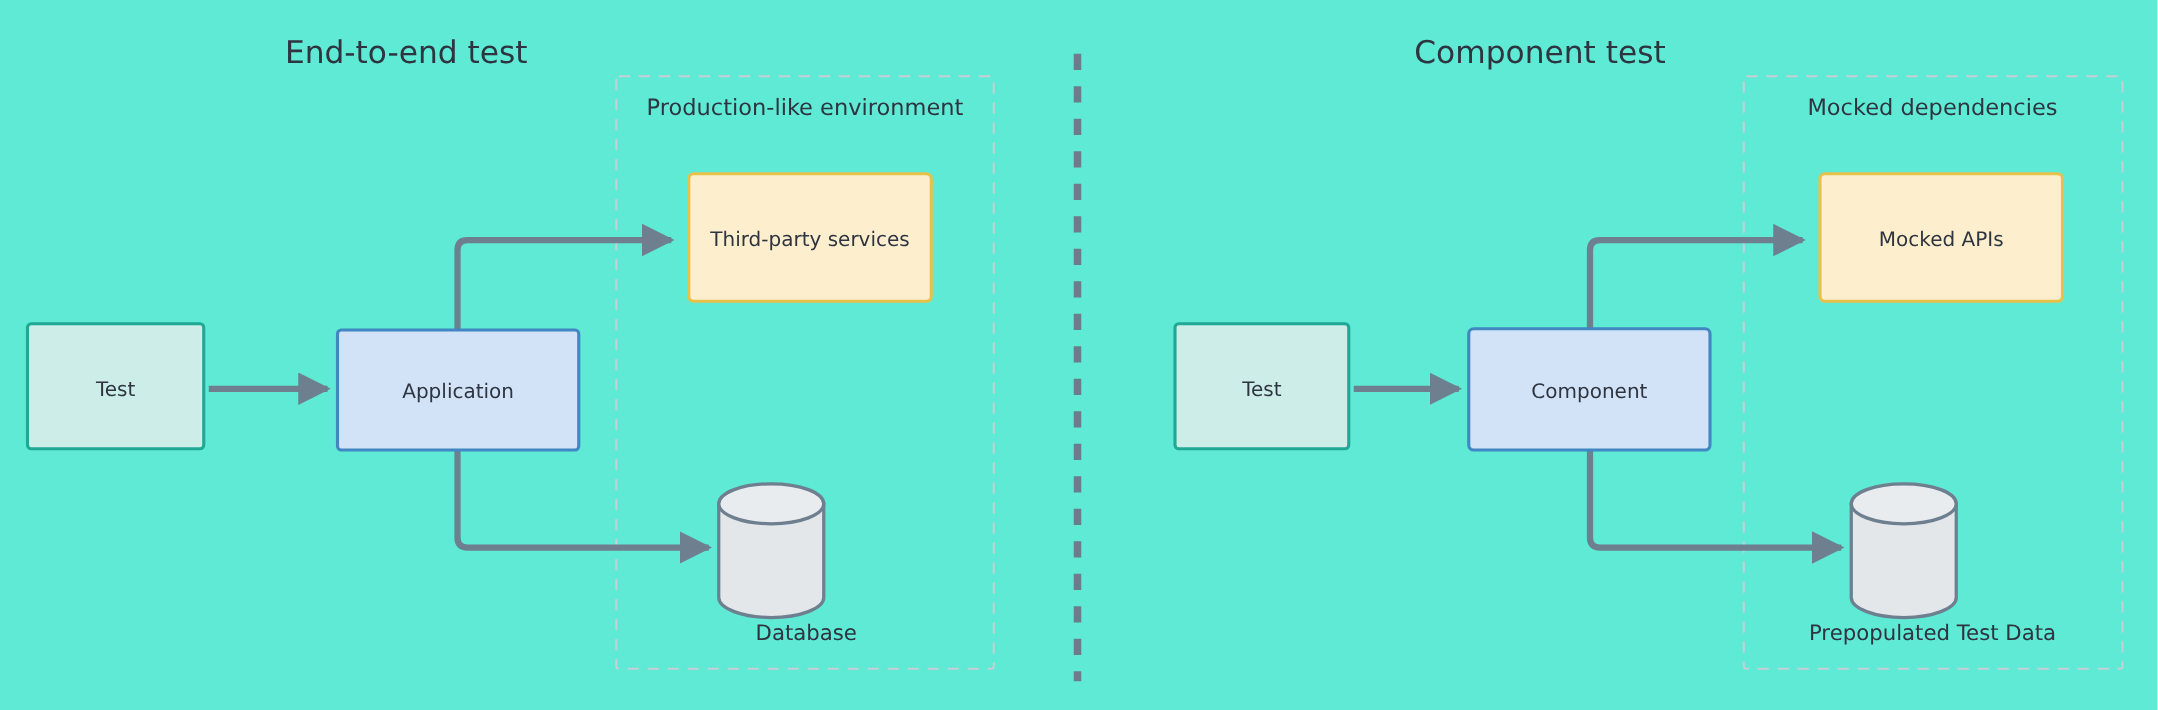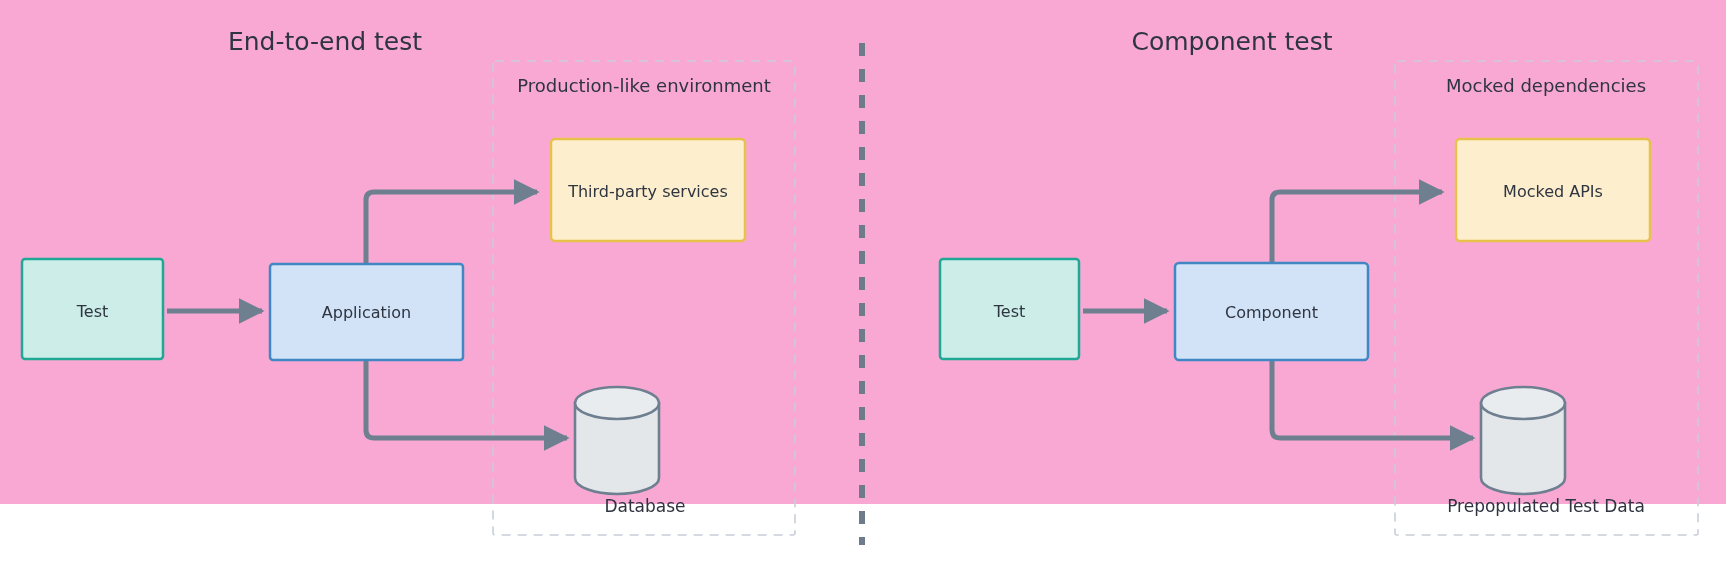--- a/index.html
+++ b/index.html
@@ -9,22 +9,22 @@
   }
   body {
     width: 1726px;
     height: 568px;
     font-family: "DejaVu Sans", "Liberation Sans", sans-serif;
     overflow: hidden;
   }
   #diagram-root {
     position: relative;
     width: 1726px;
-    height: 504px;
-    background: #f9a8d4;
+    height: 568px;
+    background: #5eead4;
   }
   svg.diagram-canvas {
     display: block;
     width: 1726px;
     height: 568px;
   }
   text {
     fill: #2e3440;
     font-family: "DejaVu Sans", "Liberation Sans", sans-serif;
   }

